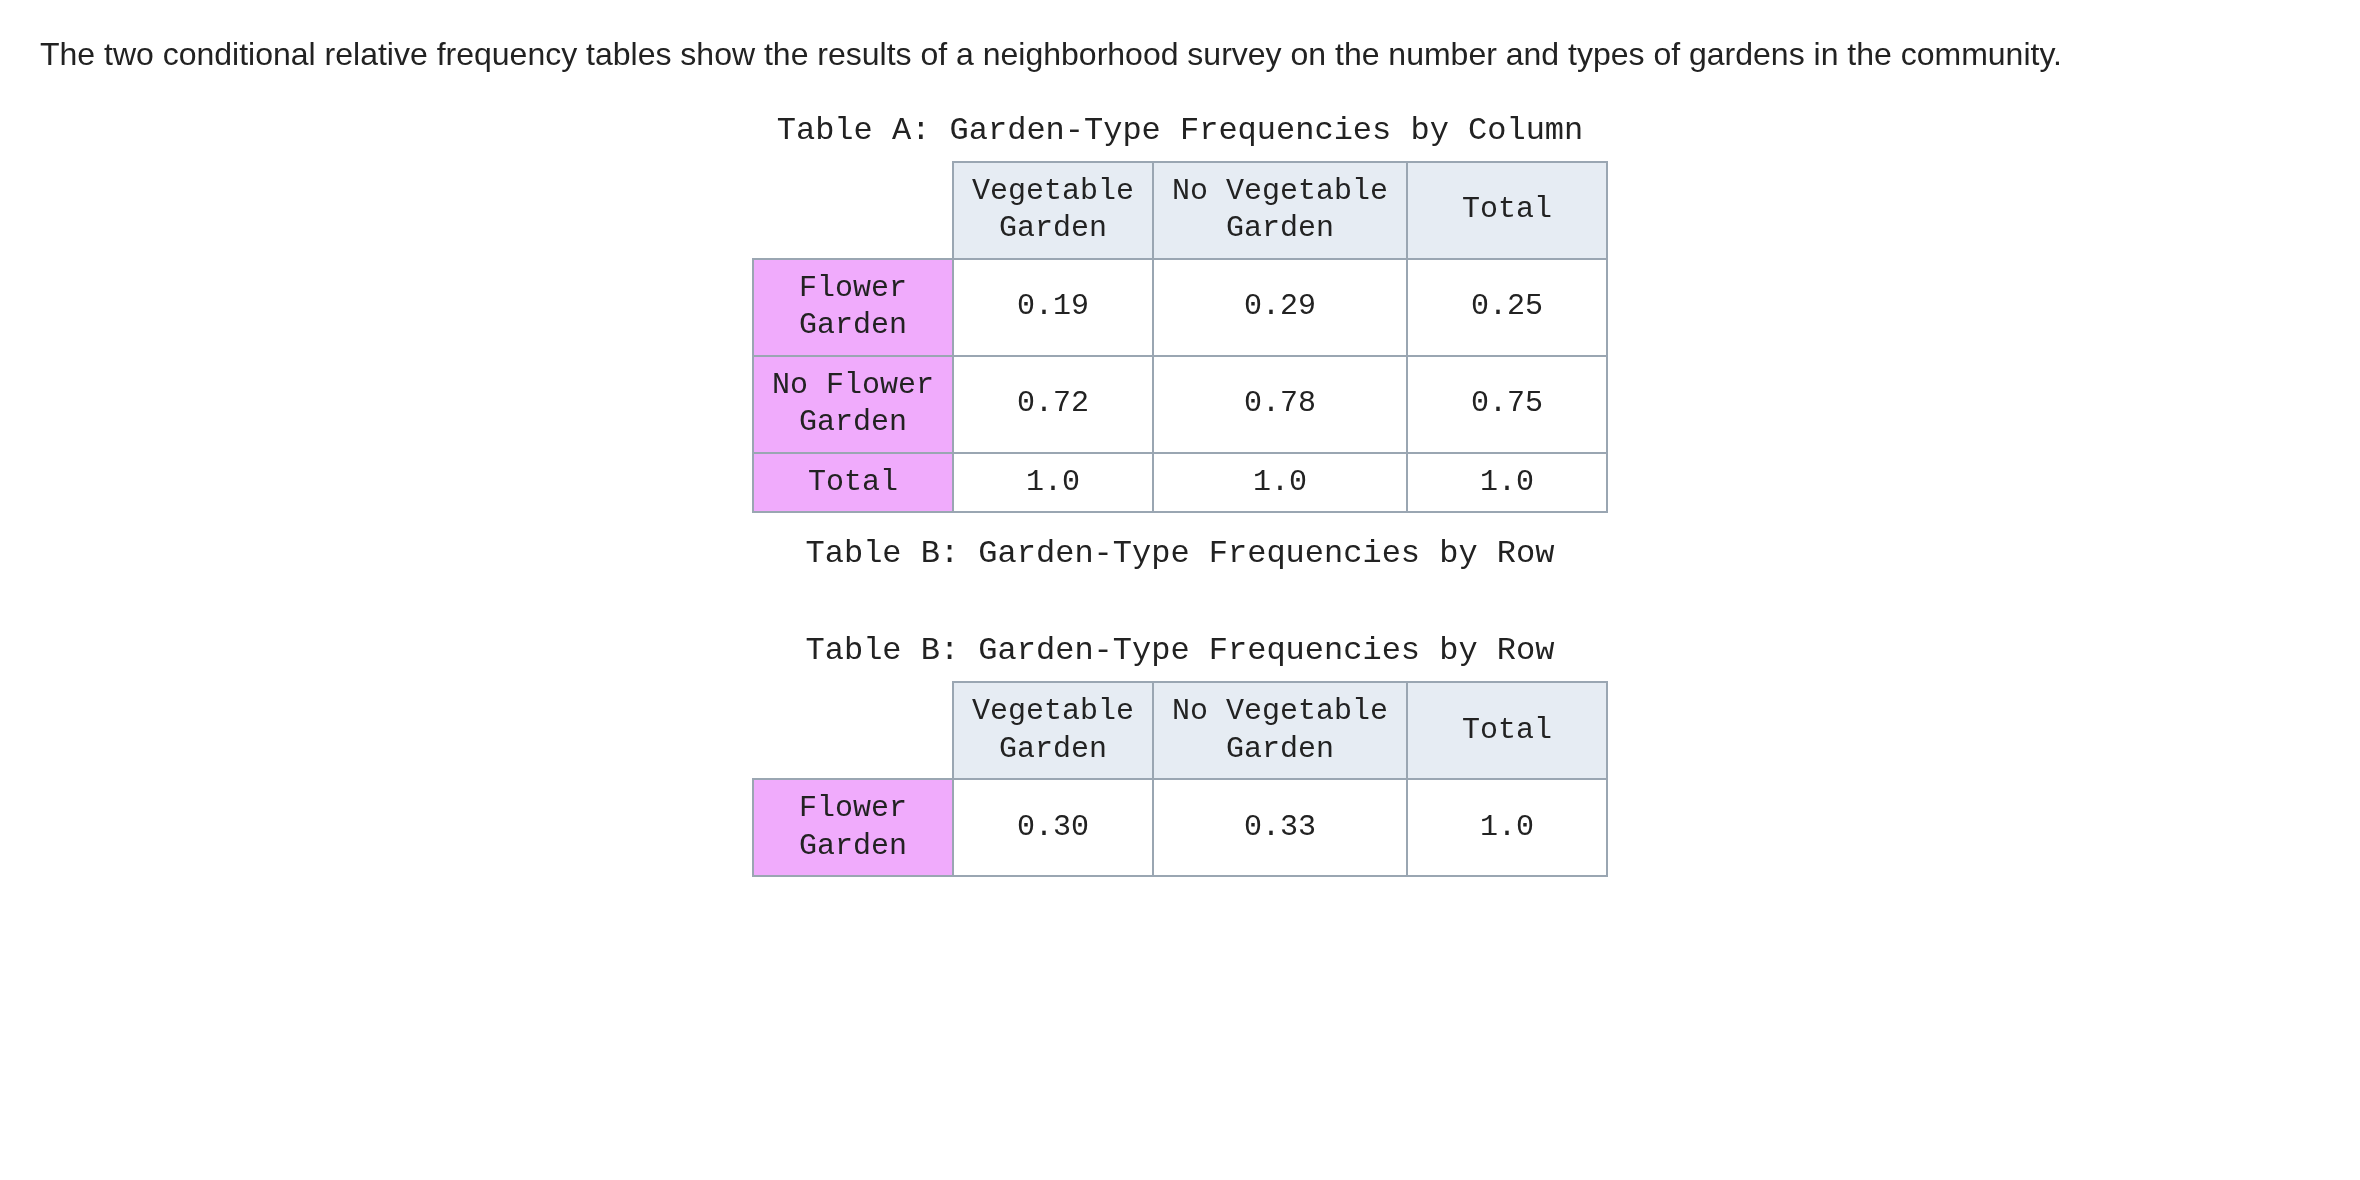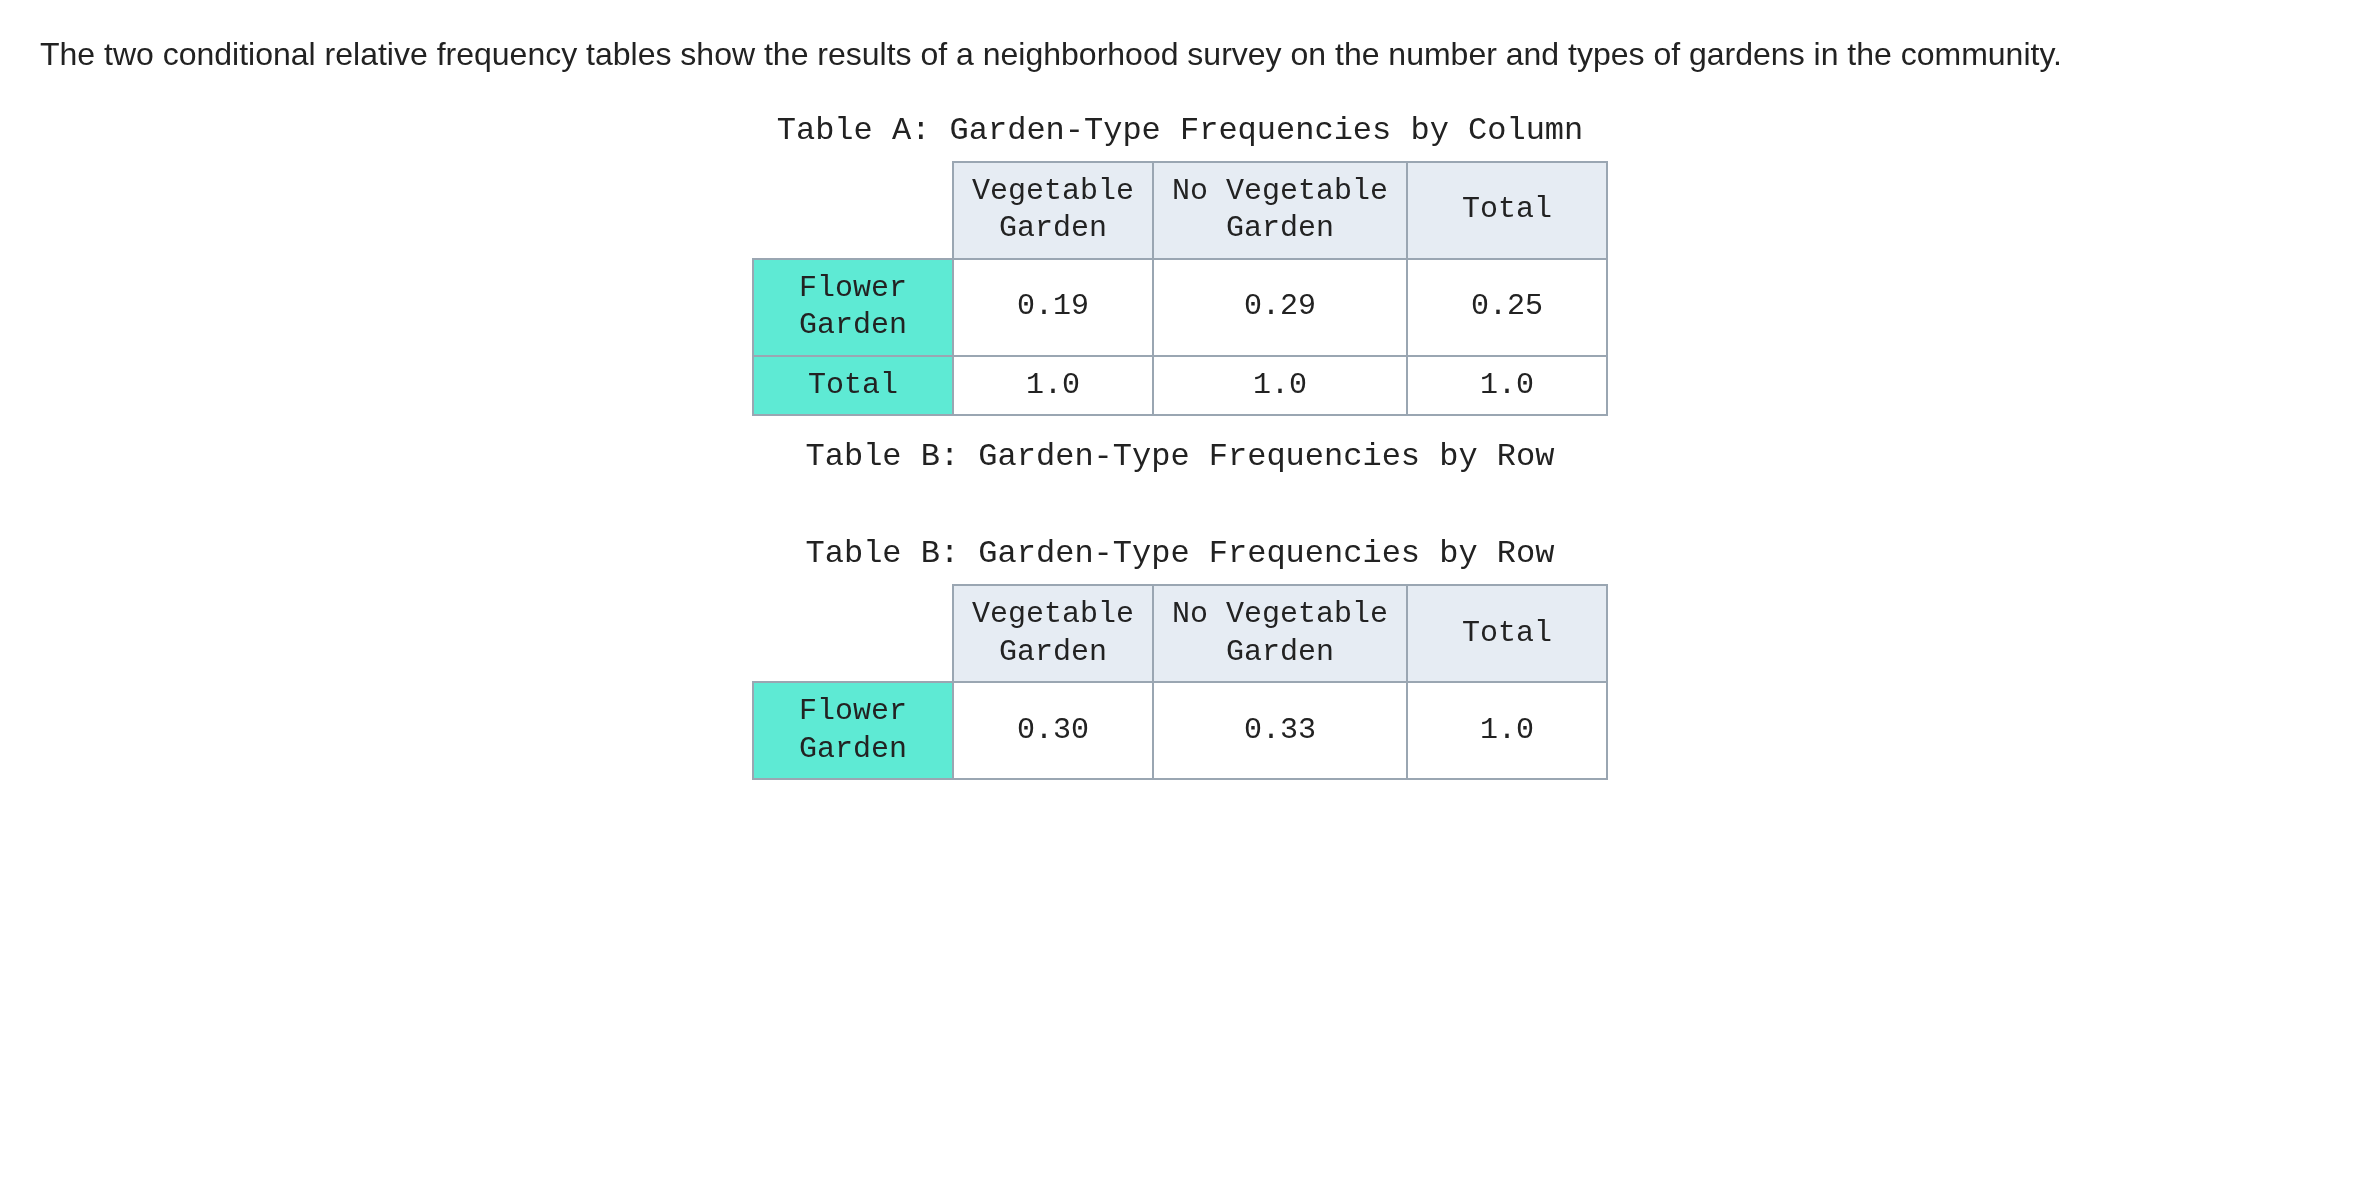--- a/index.html
+++ b/index.html
@@ -41,21 +41,21 @@
     padding: 10px 18px;
     text-align: center;
     font-weight: 400;
     min-width: 200px;
     line-height: 1.25;
   }
   table.freq .hcell {
     background: #e6ecf3;
   }
   table.freq .rowhead {
-    background: #5eead4;
+    background: #f0abfc;
     min-width: 200px;
   }
   table.freq .corner {
     border: none;
     background: transparent;
     border-right: 2px solid #9aa6b2;
     border-bottom: 2px solid #9aa6b2;
   }
 </style>
 </head>
@@ -71,20 +71,26 @@
       <td class="corner"></td>
       <td class="hcell"><span>Vegetable<br>Garden</span></td>
       <td class="hcell"><span>No Vegetable<br>Garden</span></td>
       <td class="hcell"><span>Total</span></td>
     </tr>
     <tr>
       <td class="rowhead"><span>Flower<br>Garden</span></td>
       <td>0.19</td>
       <td>0.29</td>
       <td>0.25</td>
+    </tr>
+    <tr>
+      <td class="rowhead"><span>No Flower<br>Garden</span></td>
+      <td>0.72</td>
+      <td>0.78</td>
+      <td>0.75</td>
     </tr>
     <tr>
       <td class="rowhead"><span>Total</span></td>
       <td>1.0</td>
       <td>1.0</td>
       <td>1.0</td>
     </tr>
   </tbody>
     </table>
 

